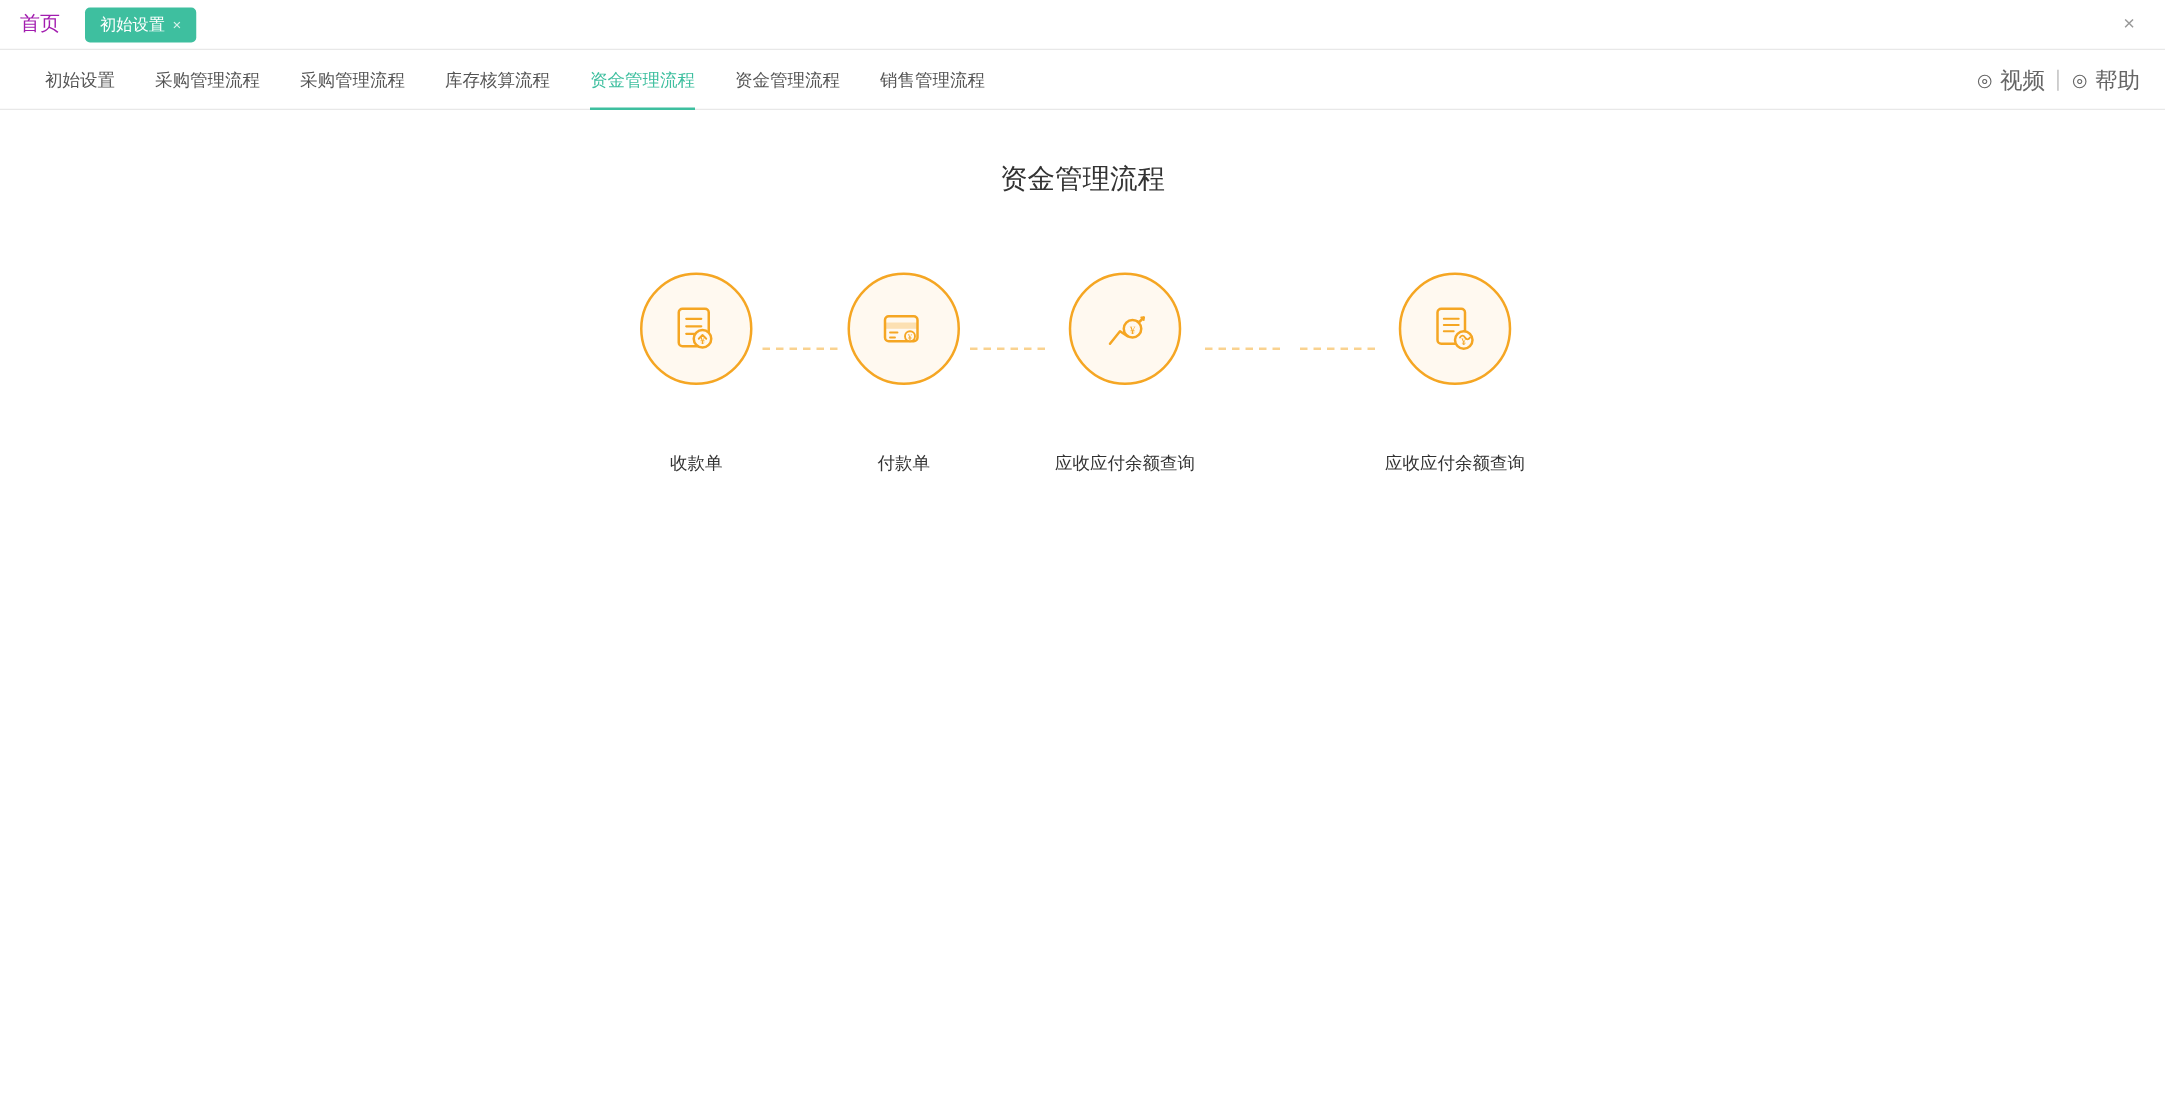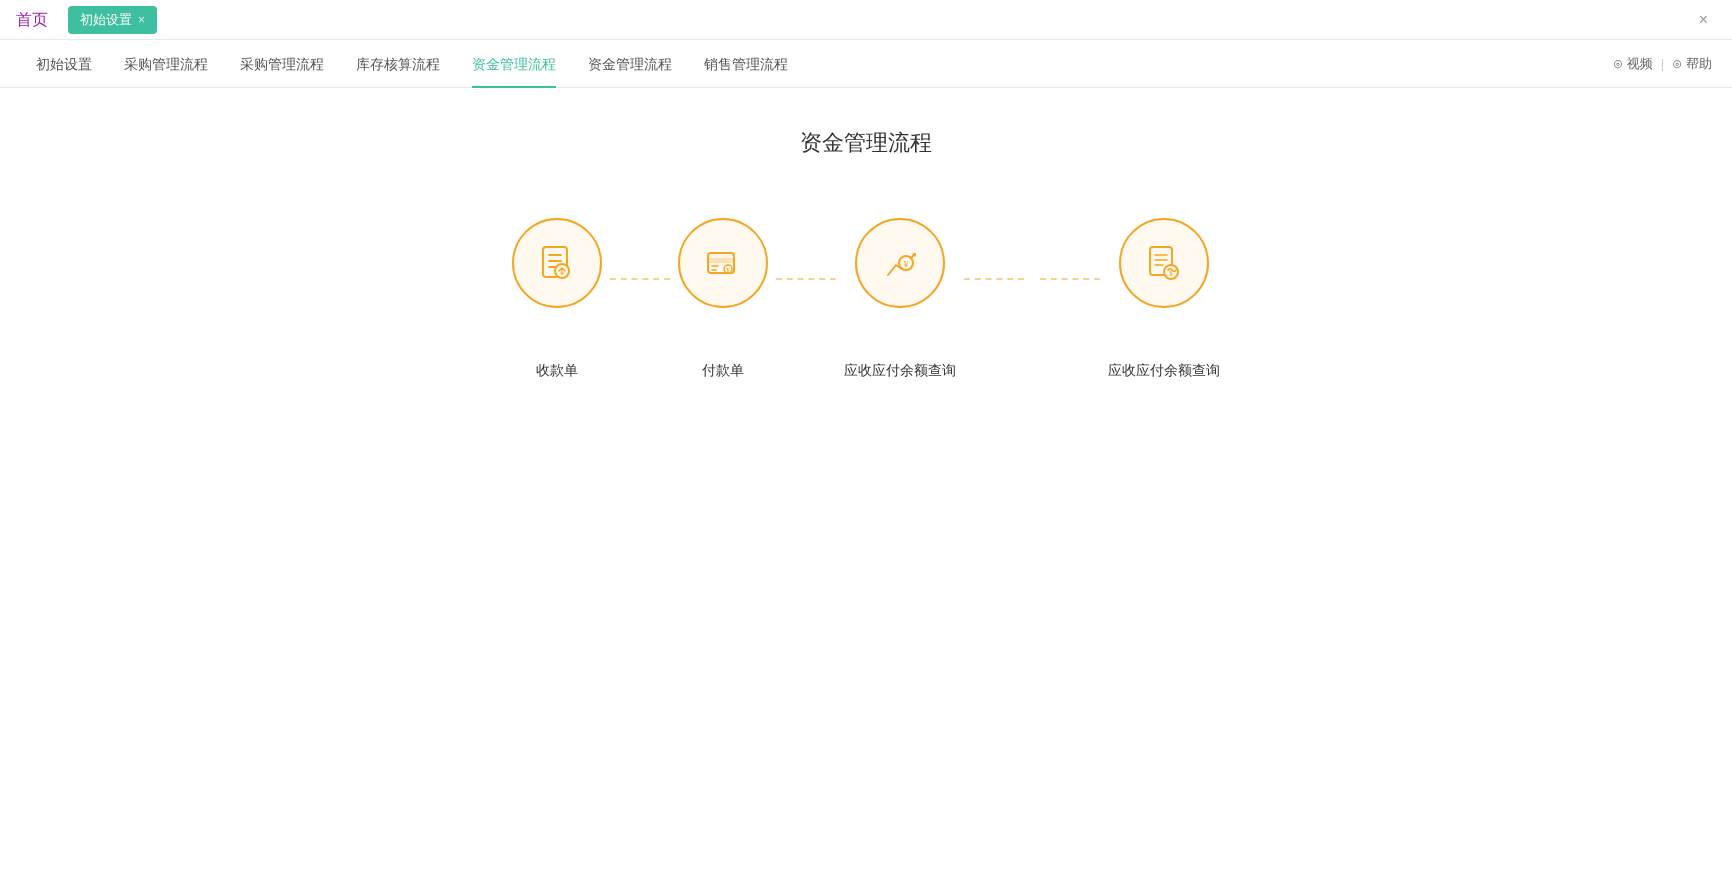--- a/index.html
+++ b/index.html
@@ -85,21 +85,21 @@
       right: 16px;
       height: 2px;
       background: #3ebf9f;
     }
     .nav-right {
       margin-left: auto;
       display: flex;
       align-items: center;
       gap: 8px;
       color: #666;
-      font-size: 13px;
+      font-size: 18px;
     }
     .nav-right span { cursor: pointer; }
     .nav-right .divider { color: #ccc; }
 
     
     .main-content {
       padding: 40px 20px;
       display: flex;
       flex-direction: column;
       align-items: center;

